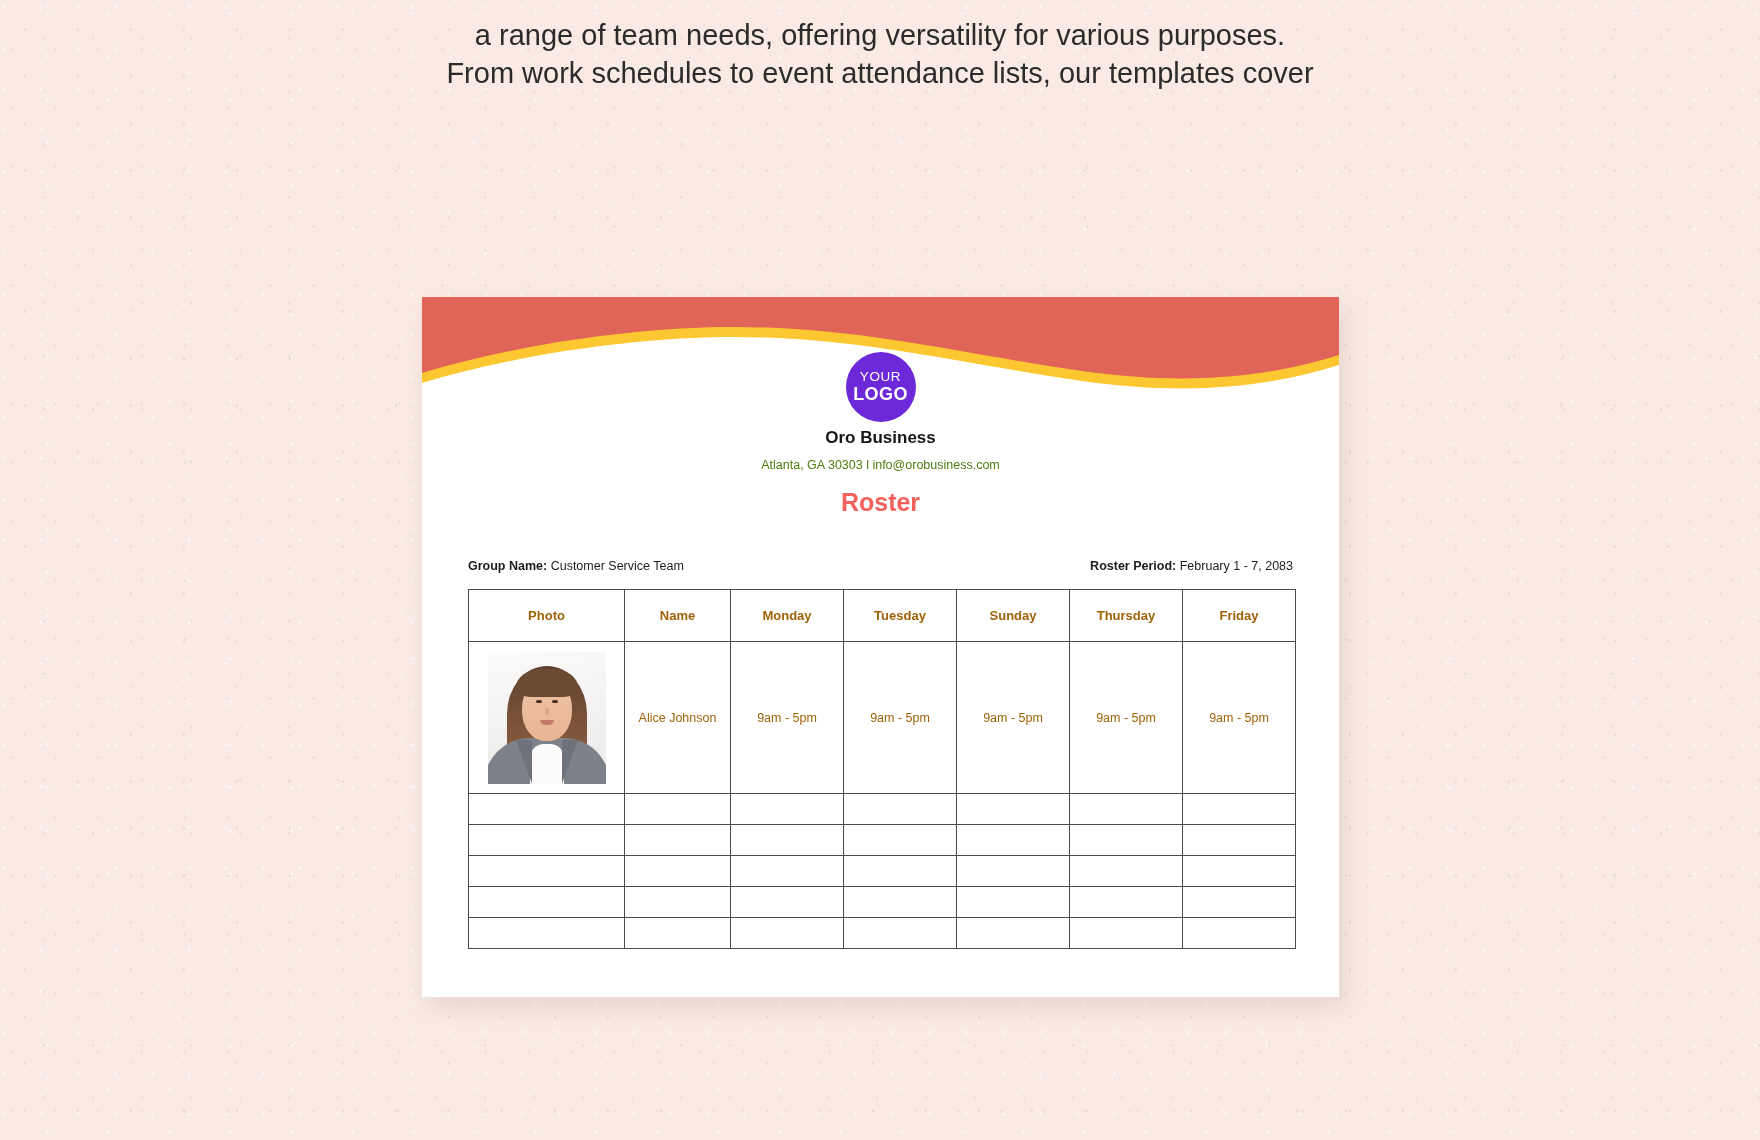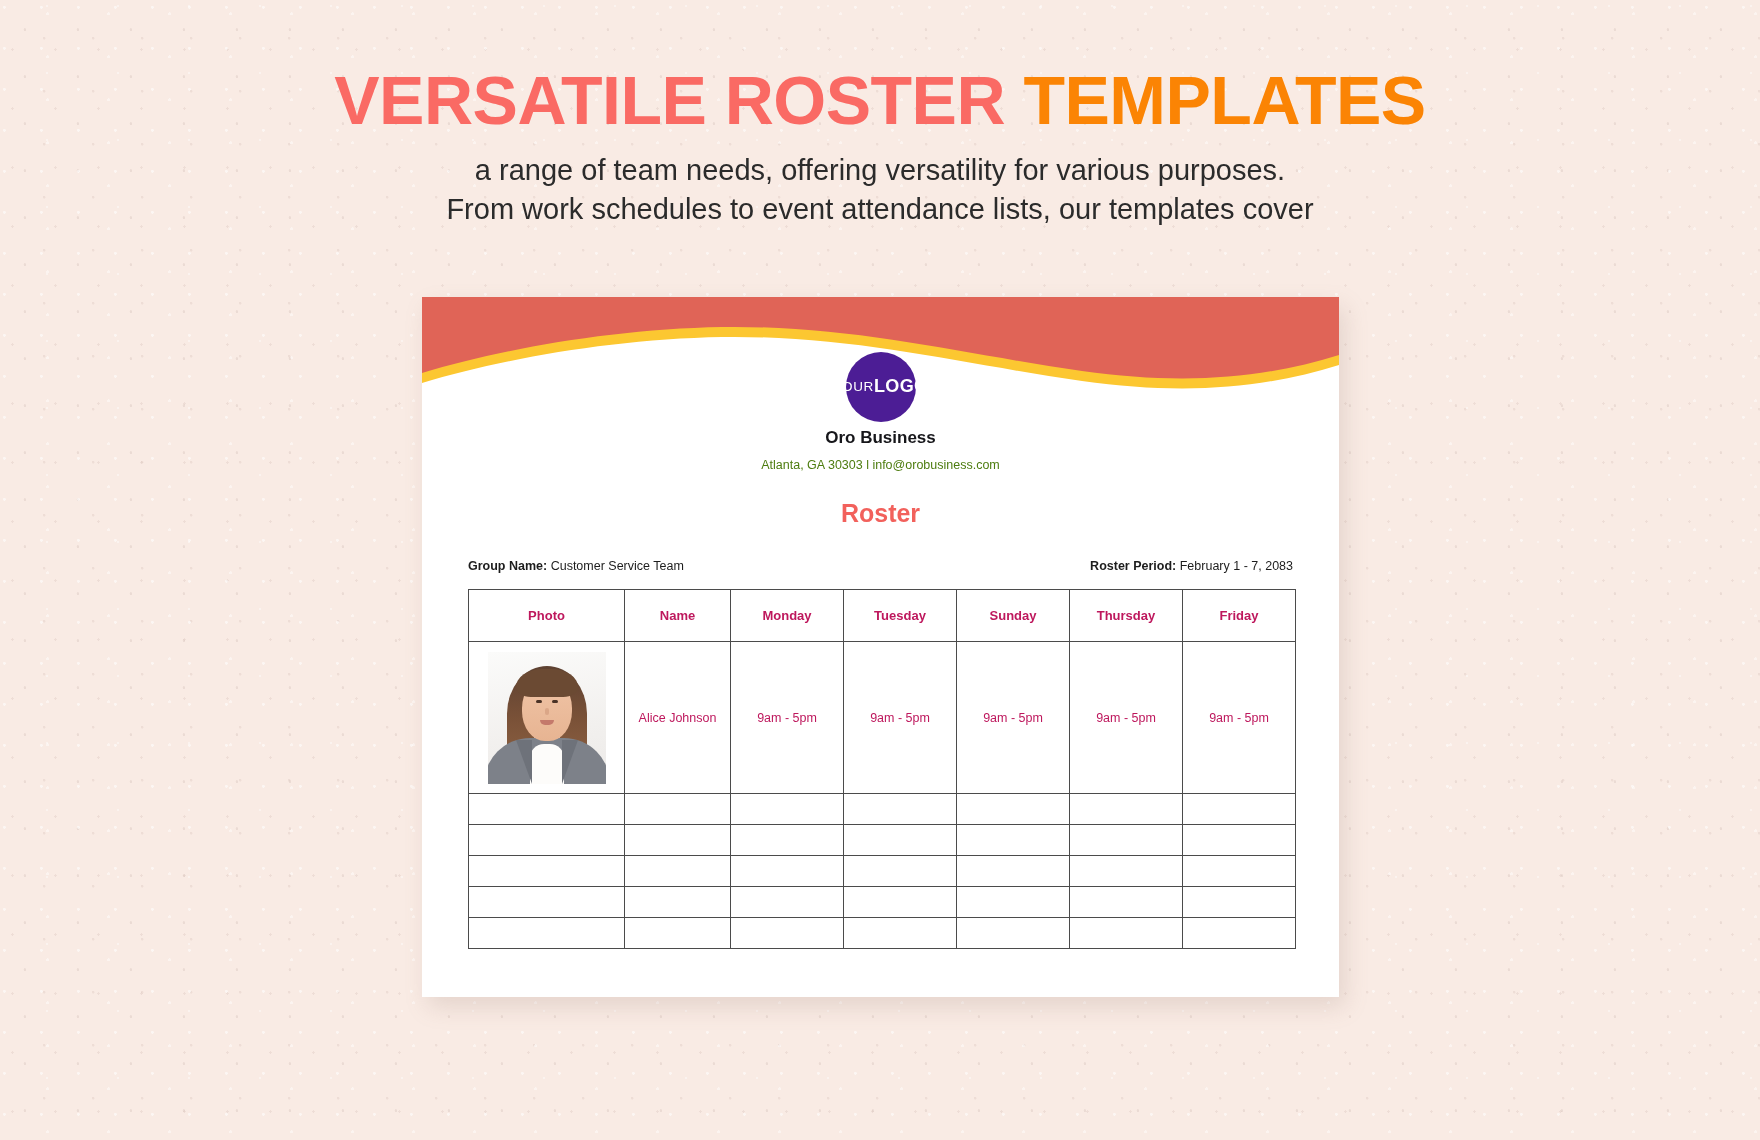--- a/index.html
+++ b/index.html
@@ -90,24 +90,24 @@
     width: 917px;
     text-align: center;
     z-index: 4;
   }
 
   #logo-circle {
     width: 70px;
     height: 70px;
     margin: 55px auto 0;
     border-radius: 50%;
-    background: #4c1d95;
+    background: #6d28d9;
     color: #ffffff;
     display: flex;
-    flex-direction: row;
+    flex-direction: column;
     align-items: center;
     justify-content: center;
     line-height: 1.08;
   }
   #logo-circle .logo-your {
     font-size: 13.5px;
     font-weight: 300;
     letter-spacing: 0.6px;
   }
   #logo-circle .logo-logo {
@@ -124,21 +124,21 @@
   }
 
   #company-contact {
     margin-top: 10px;
     font-size: 12.5px;
     color: #4d7c0f;
     font-weight: 400;
   }
 
   #doc-title {
-    margin-top: 27px;
+    margin-top: 16px;
     font-size: 25px;
     font-weight: 700;
     color: #f2615c;
   }
 
   
   #meta-row {
     position: absolute;
     top: 262px;
     left: 46px;
@@ -166,21 +166,21 @@
     border-collapse: collapse;
     width: 827px;
     table-layout: fixed;
   }
   table#roster-table th,
   table#roster-table td {
     border: 1.6px solid #4b4b4b;
     text-align: center;
     vertical-align: middle;
     font-size: 12.5px;
-    color: #be185d;
+    color: #a16207;
   }
   table#roster-table thead th {
     height: 52px;
     font-weight: 700;
     font-size: 13px;
   }
   table#roster-table td.filled-cell { height: 152px; font-weight: 400; }
   table#roster-table tr.empty-row td { height: 31px; }
 
   col.col-photo { width: 156px; }
@@ -303,21 +303,20 @@
     background: #c4796b;
     border-radius: 0 0 9px 9px;
   }
 </style>
 </head>
 <body>
 
 <div id="bg-texture"></div>
 
 <div id="promo">
-  <h1 id="promo-title"><span class="part-a">VERSATILE ROSTER </span><span class="part-b">TEMPLATES</span></h1>
   <div id="promo-sub">
     <div>a range of team needs, offering versatility for various purposes.</div>
     <div>From work schedules to event attendance lists, our templates cover</div>
   </div>
 </div>
 
 <div id="page">
 
   <div id="wave-wrap">
     <svg viewBox="0 0 917 120" preserveAspectRatio="none" xmlns="http://www.w3.org/2000/svg">

